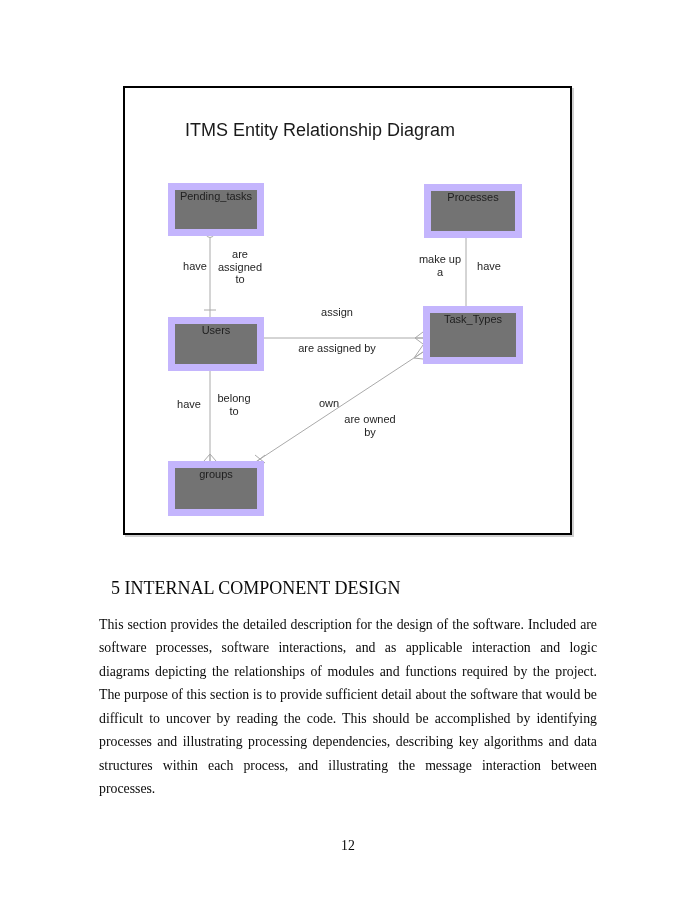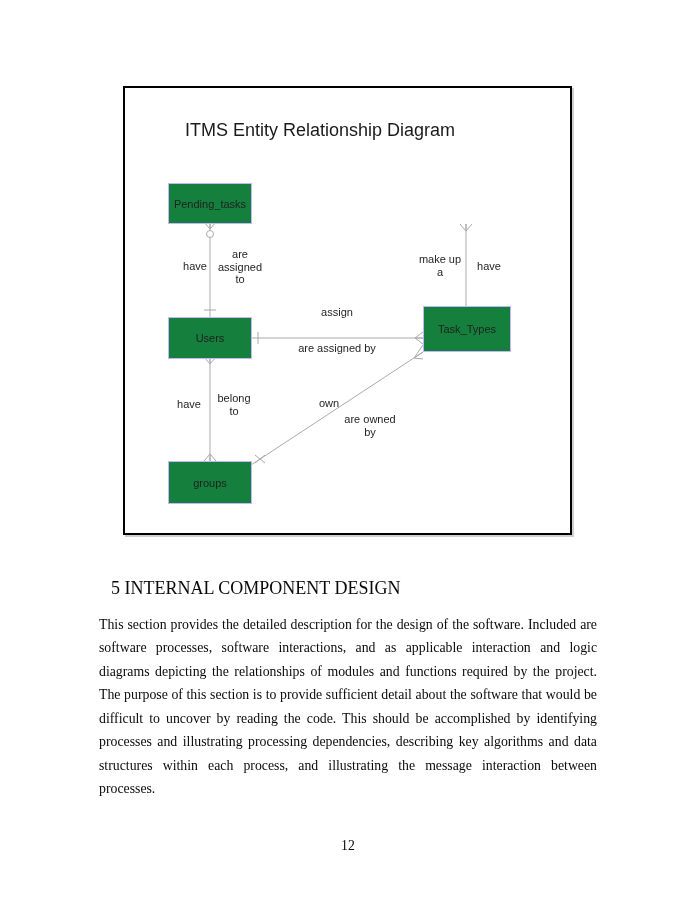--- a/index.html
+++ b/index.html
@@ -39,24 +39,23 @@
     color: #1a1a1a;
   }
   .connector-svg {
     position: absolute;
     inset: 0;
     width: 445px;
     height: 445px;
   }
   .entity {
     position: absolute;
-    border: 1px solid #c4b5fd;
-    background: #15803d;
+    border: 7px solid #c4b5fd;
+    background: #737373;
     display: flex;
-    align-items: center;
     justify-content: center;
     font-family: "Liberation Sans", sans-serif;
     font-size: 11px;
     color: #1f1f1f;
   }
   .rel-label {
     position: absolute;
     transform: translate(-50%, -50%);
     font-family: "Liberation Sans", sans-serif;
     font-size: 11px;
@@ -135,20 +134,23 @@
       <g>
         <line x1="126" y1="377" x2="298" y2="264"></line>
         <path d="M130,367 L140,375 M130,375 L140,367"></path>
         <path d="M298,257 L289,270 M298,264 L289,270 M298,271 L289,270"></path>
       </g>
     </svg>
 
     <div class="entity" style="left:43px; top:95px; width:82px; height:39px;">
       <span>Pending_tasks</span>
     </div>
+    <div class="entity" style="left:299px; top:96px; width:84px; height:40px;">
+      <span>Processes</span>
+    </div>
     <div class="entity" style="left:43px; top:229px; width:82px; height:40px;">
       <span>Users</span>
     </div>
     <div class="entity" style="left:298px; top:218px; width:86px; height:44px;">
       <span>Task_Types</span>
     </div>
     <div class="entity" style="left:43px; top:373px; width:82px; height:41px;">
       <span>groups</span>
     </div>
 

